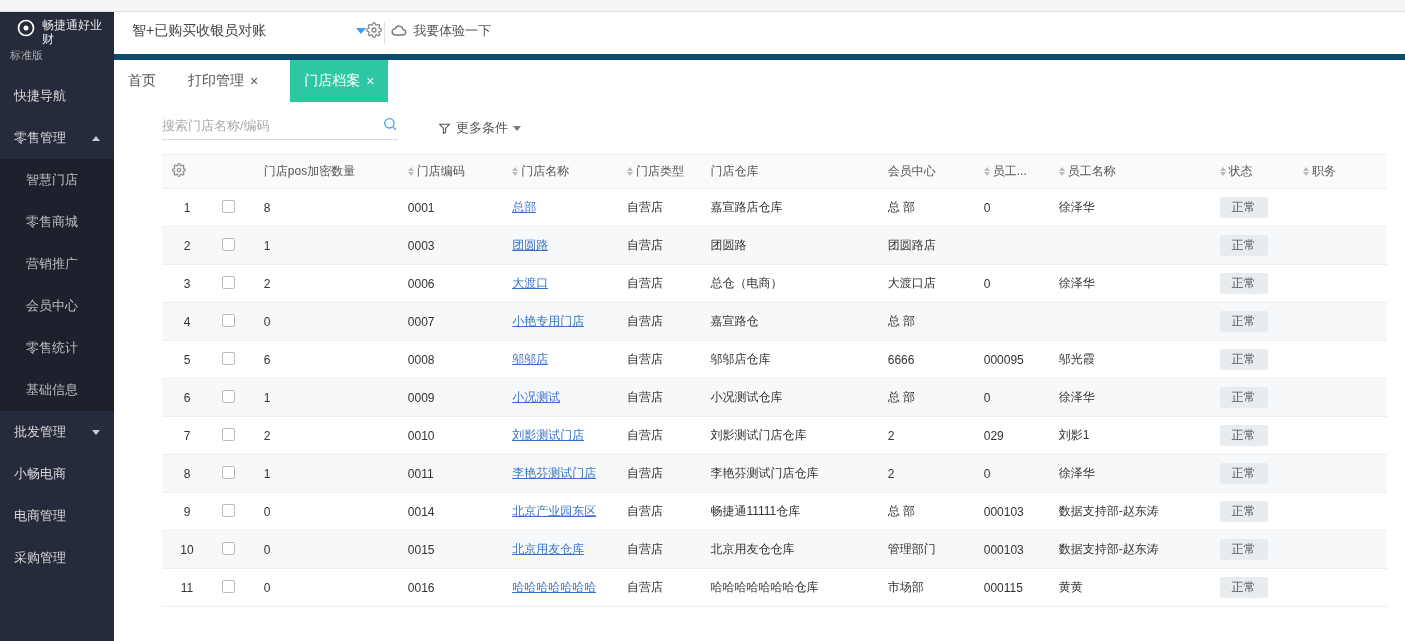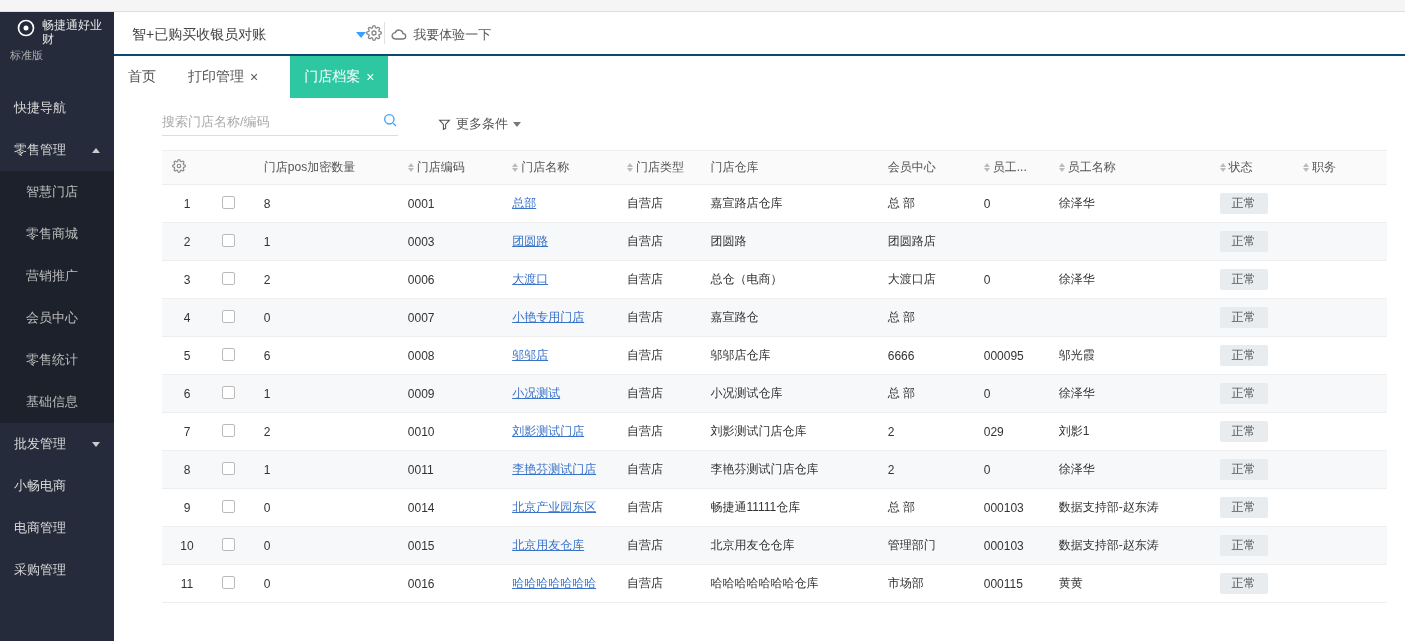--- a/index.html
+++ b/index.html
@@ -31,21 +31,21 @@
       flex-direction: column;
       flex-shrink: 0;
     }
     .brand {
       display: flex;
       padding: 6px 8px 0 16px;
       gap: 6px;
     }
     .brand-logo { flex-shrink: 0; }
     .brand-text { font-size: 12px; line-height: 14px; color: #e5e5e5; }
-    .brand-sub { font-size: 11px; color: #aaa; padding-left: 10px; margin-bottom: 24px; margin-top: 2px; }
+    .brand-sub { font-size: 11px; color: #aaa; padding-left: 10px; margin-bottom: 12px; margin-top: 2px; }
     .side-item {
       padding: 12px 14px;
       font-size: 13px;
       color: #d8d8d8;
       cursor: pointer;
       display: flex;
       align-items: center;
       justify-content: flex-start;
       gap: 4px;
     }
@@ -66,23 +66,23 @@
     .triangle-down { border-top: 5px solid #ccc; }
     .main {
       flex: 1;
       display: flex;
       flex-direction: column;
       background: #fff;
       min-width: 0;
     }
     .header-row {
       display: flex;
-      align-items: flex-end;
+      align-items: flex-start;
       padding: 10px 18px;
-      border-bottom: 2px solid #0c4a6e;
+      border-bottom: 6px solid #0c4a6e;
     }
     .title-block { display: flex; align-items: center; gap: 10px; }
     .purchase-text { font-size: 14px; color: #444; }
     .chev {
       width: 0; height: 0;
       border-left: 5px solid transparent;
       border-right: 5px solid transparent;
       border-top: 6px solid #3aa0ff;
       margin-left: 80px;
     }

